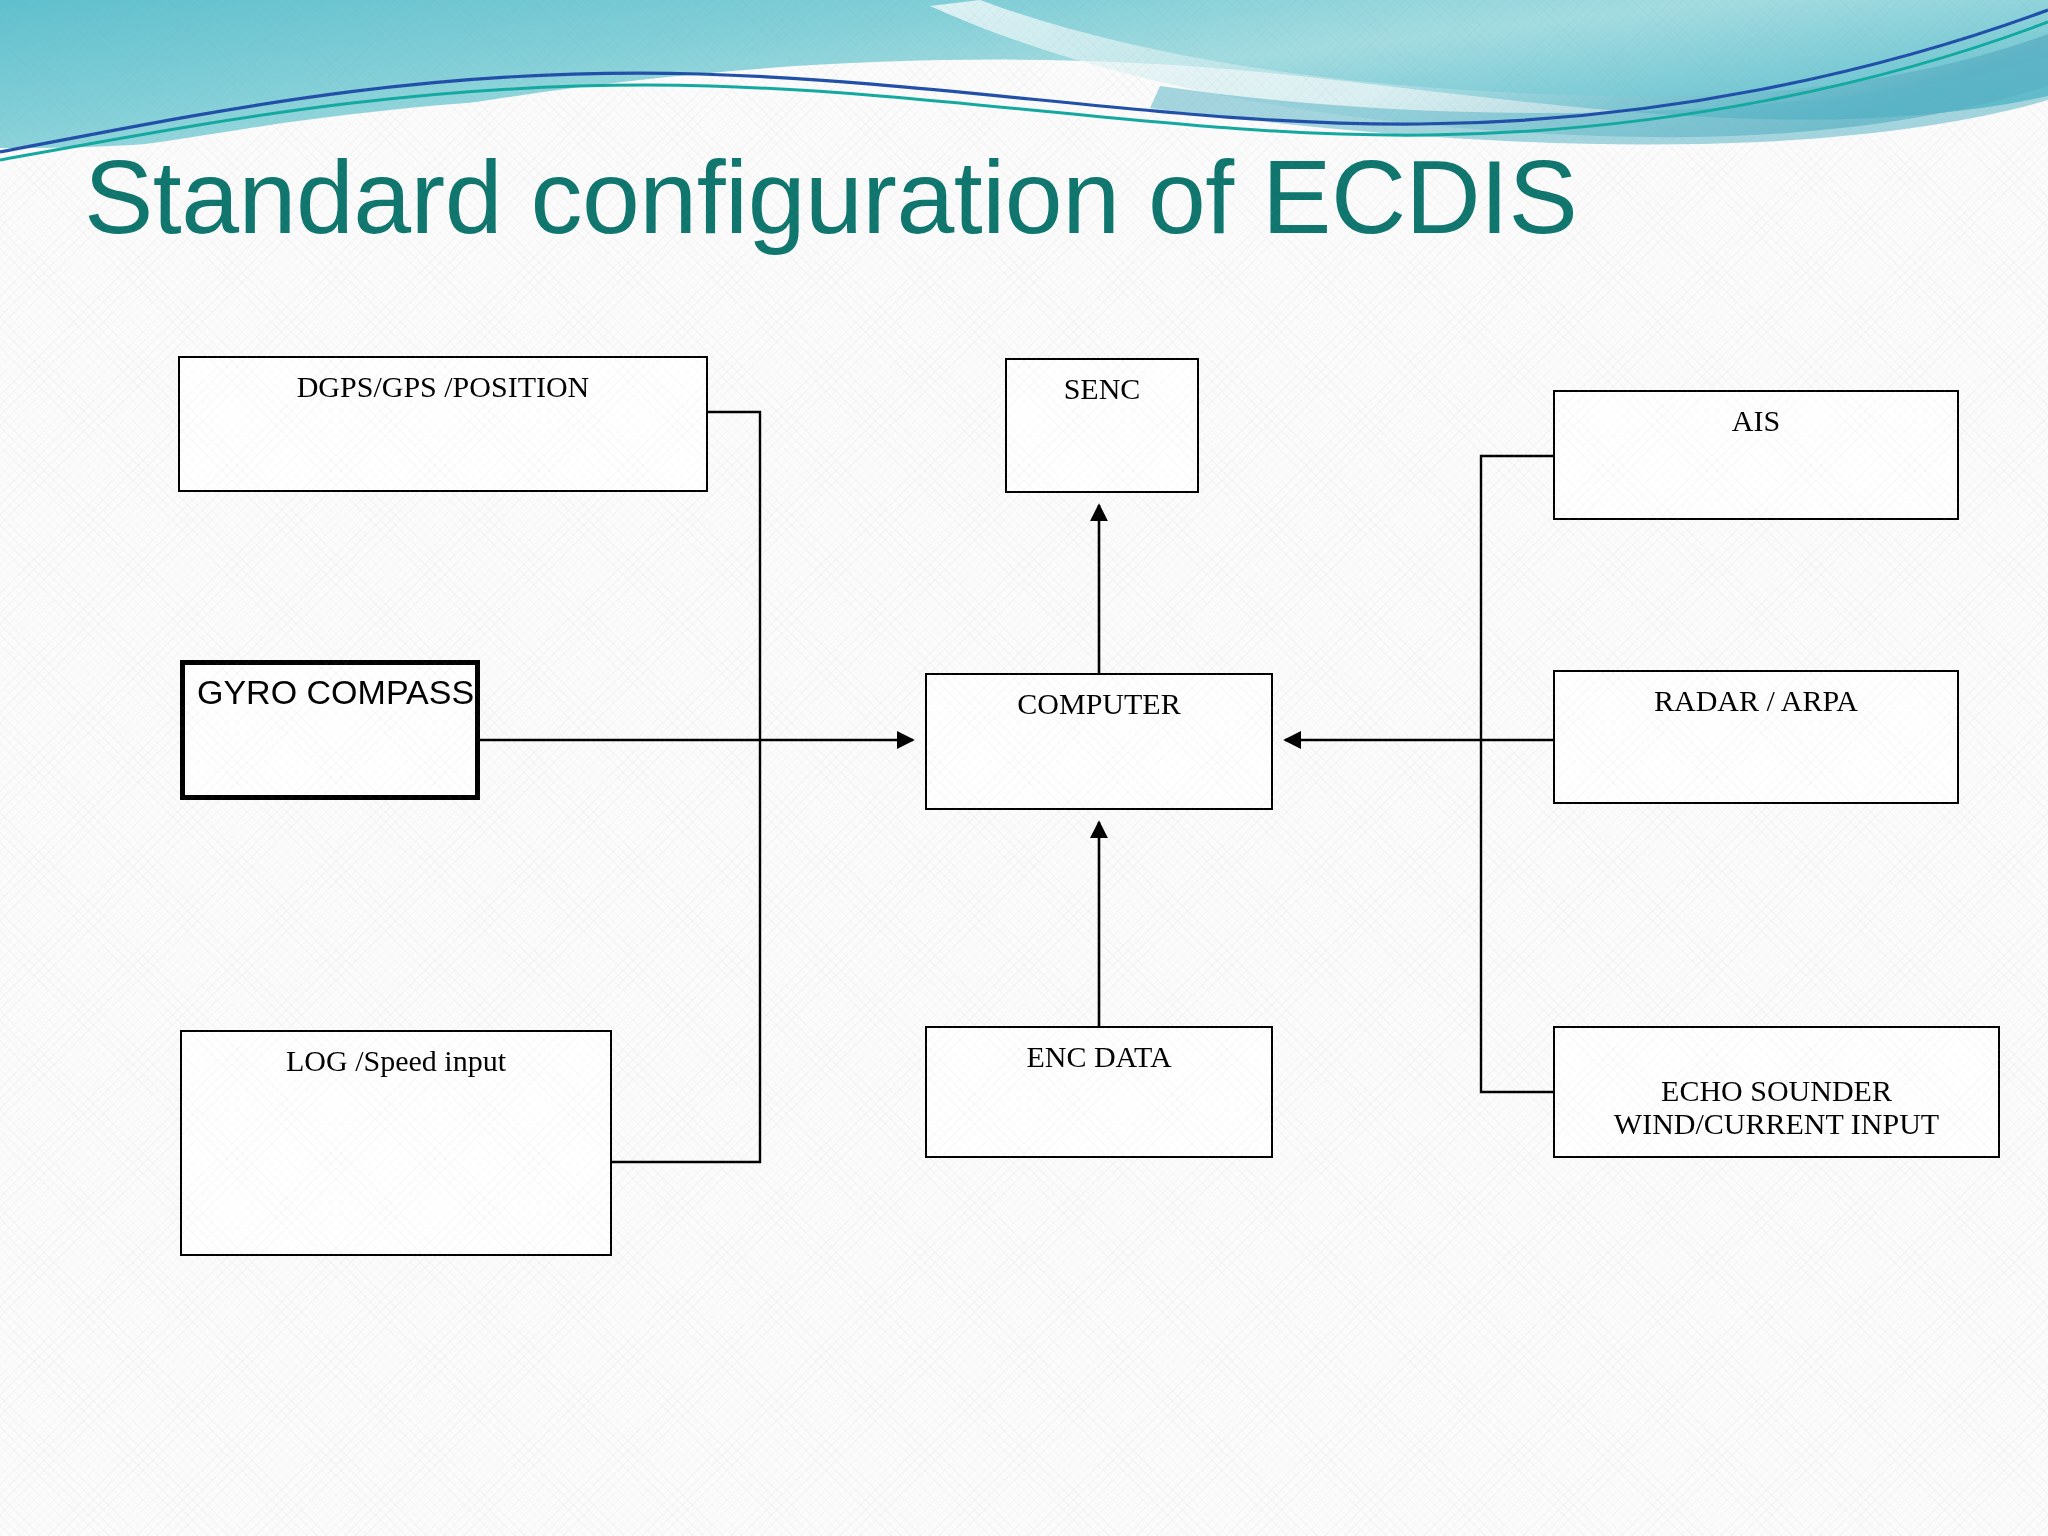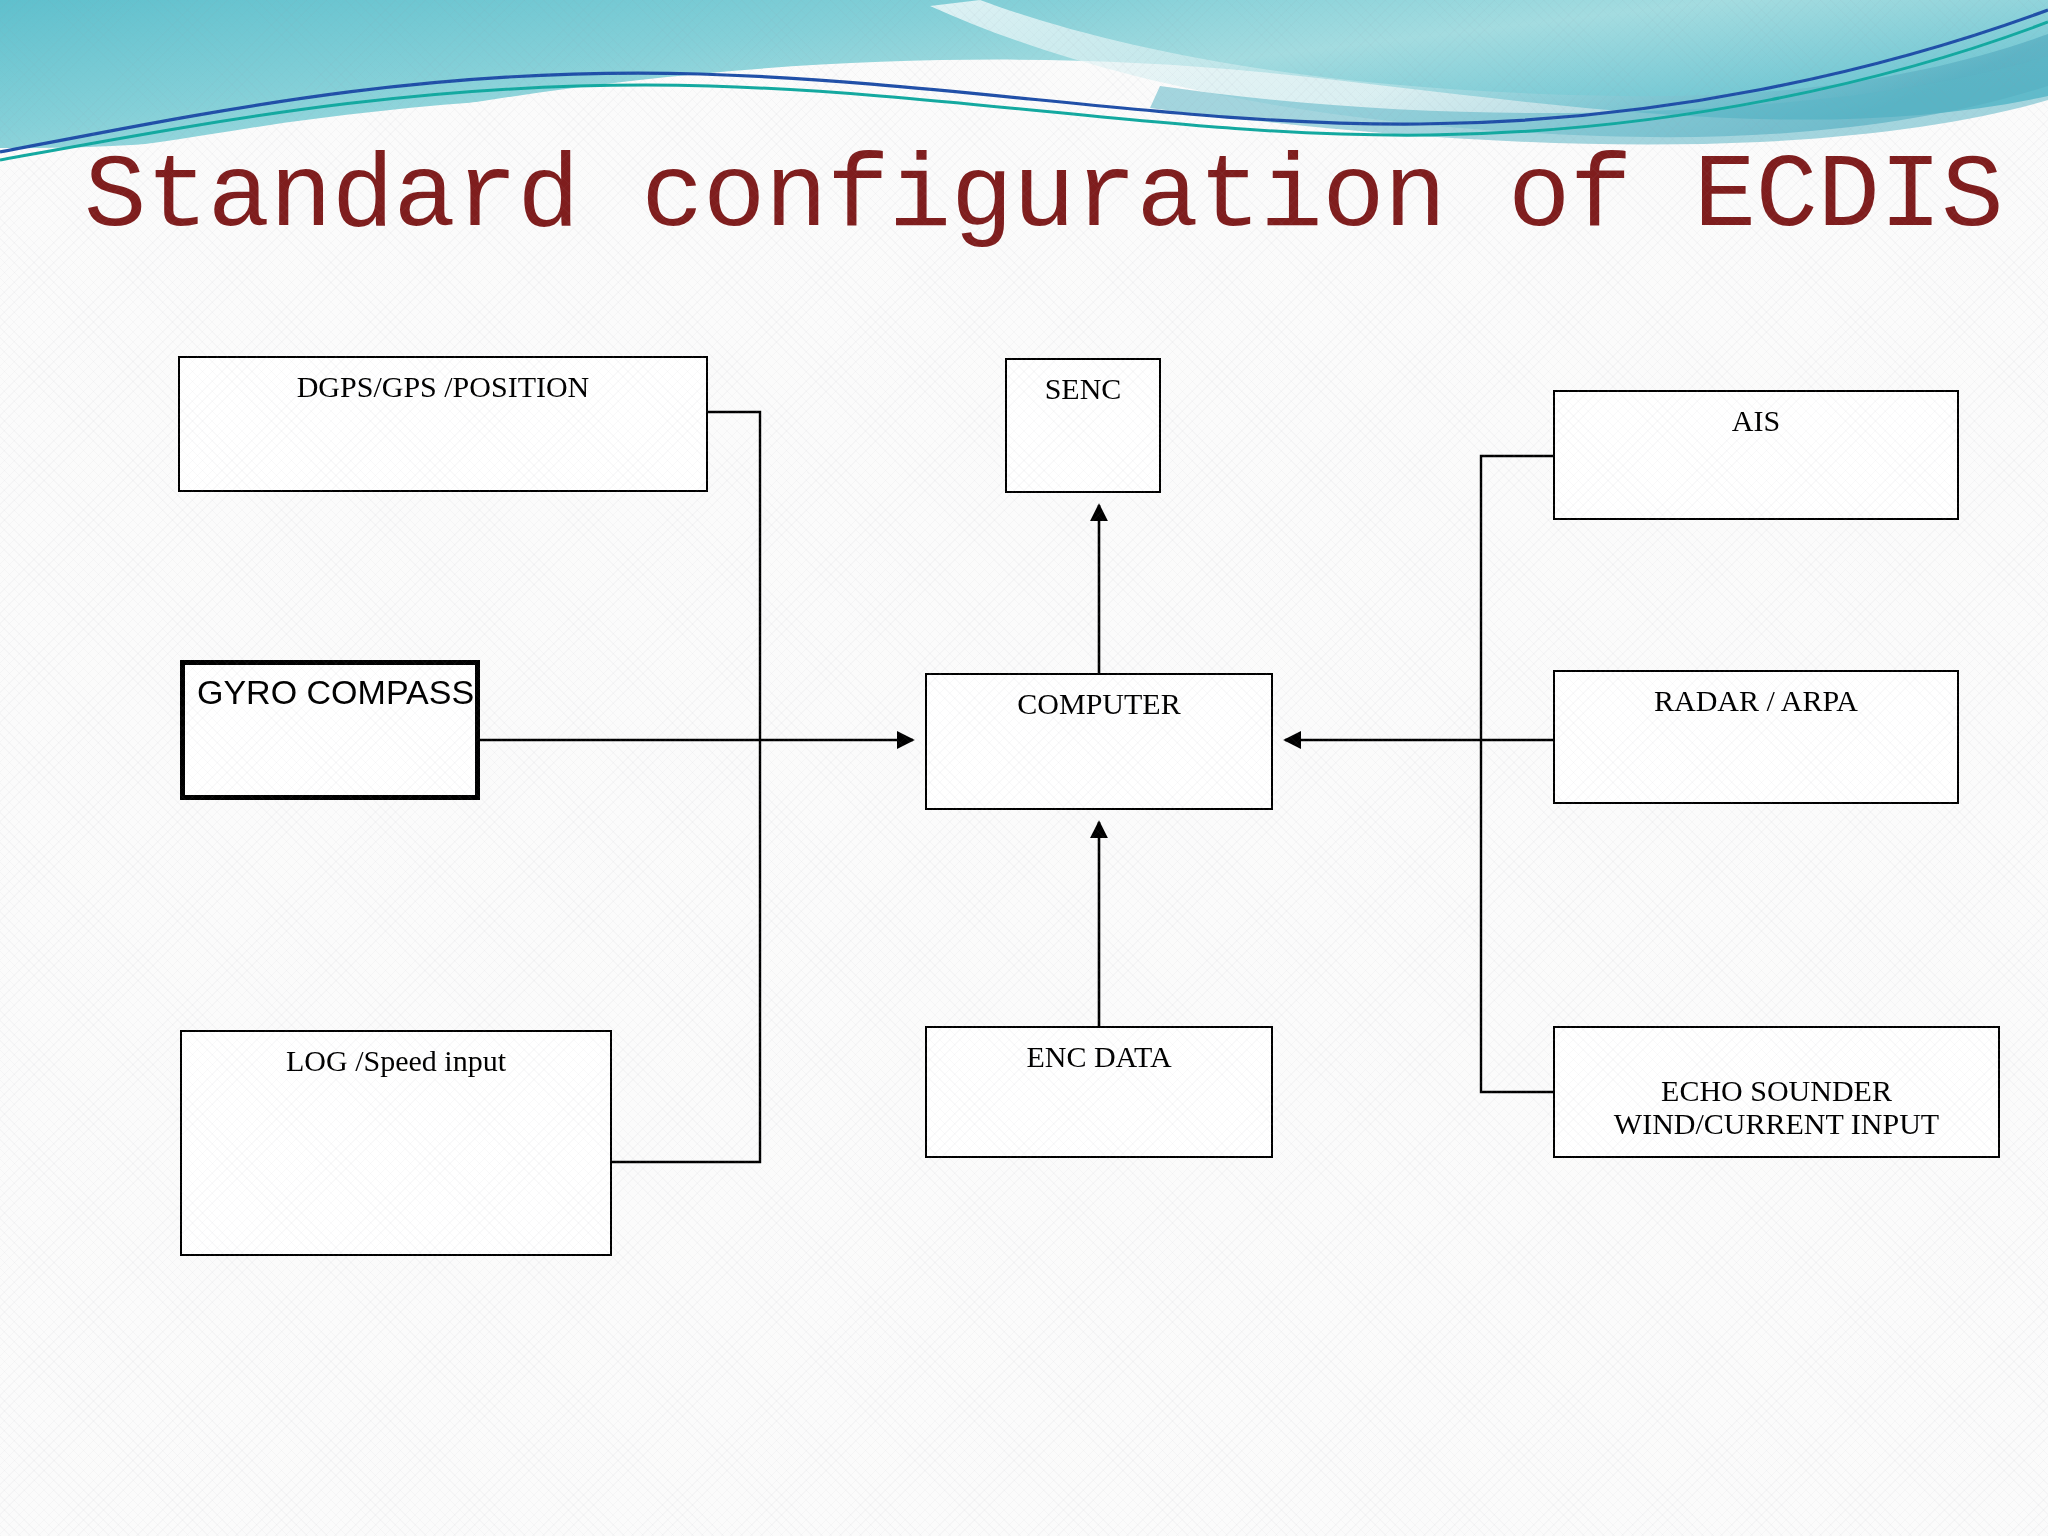--- a/index.html
+++ b/index.html
@@ -29,25 +29,25 @@
     position: absolute;
     top: 0; left: 0;
     width: 2048px;
     height: 180px;
   }
   #title {
     position: absolute;
     left: 84px;
     top: 138px;
     width: 1900px;
-    font-family: Liberation Mono, monospace;
+    font-family: Liberation Sans, sans-serif;
     font-size: 104px;
     font-weight: 400;
     letter-spacing: -0.5px;
-    color: #7f1d1d;
+    color: #0f766e;
     white-space: nowrap;
   }
   #diagram {
     position: absolute;
     inset: 0;
   }
   .node {
     position: absolute;
     box-sizing: border-box;
     background: #ffffff;
@@ -148,21 +148,21 @@
     </div>
 
     <div class="node thick" style="left:180px; top:660px; width:300px; height:140px;">
       <span class="label">GYRO COMPASS</span>
     </div>
 
     <div class="node" style="left:180px; top:1030px; width:432px; height:226px;">
       <span class="label">LOG /Speed input</span>
     </div>
 
-    <div class="node" style="left:1005px; top:358px; width:156px; height:135px;">
+    <div class="node" style="left:1005px; top:358px; width:194px; height:135px;">
       <span class="label">SENC</span>
     </div>
 
     <div class="node" style="left:925px; top:673px; width:348px; height:137px;">
       <span class="label">COMPUTER</span>
     </div>
 
     <div class="node" style="left:925px; top:1026px; width:348px; height:132px;">
       <span class="label">ENC DATA</span>
     </div>

